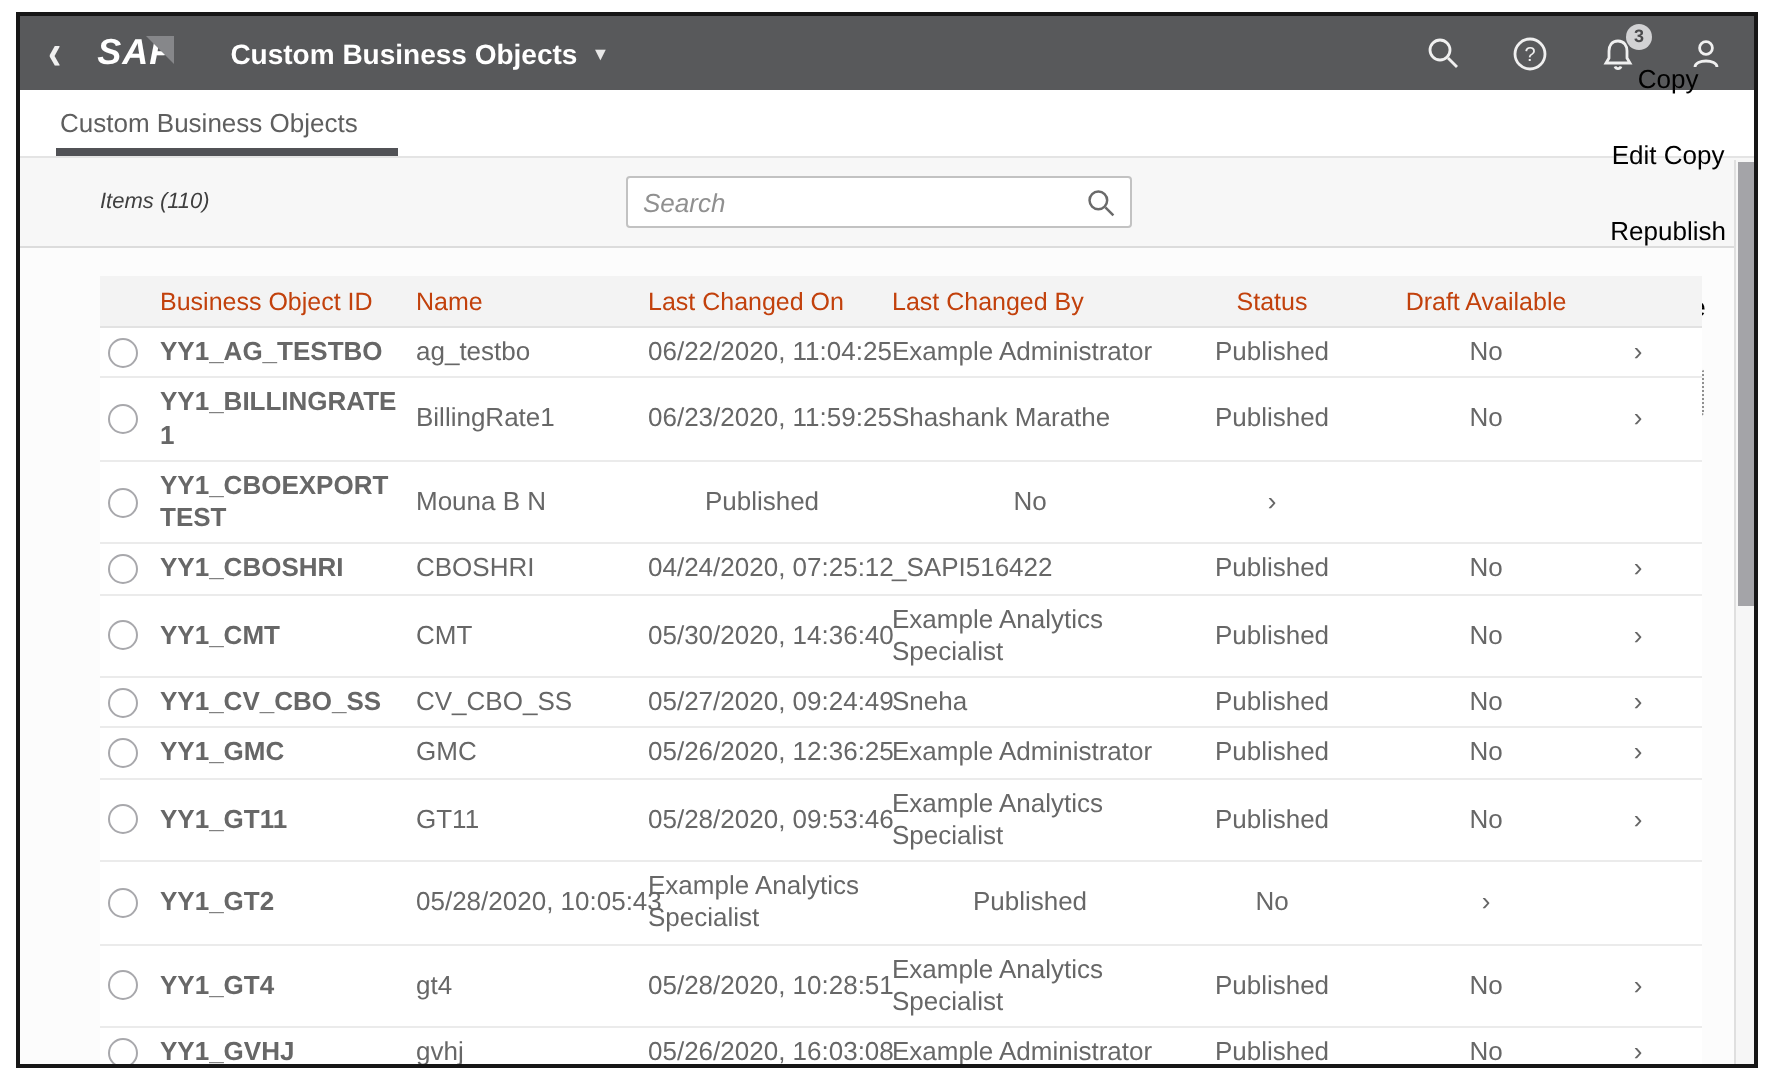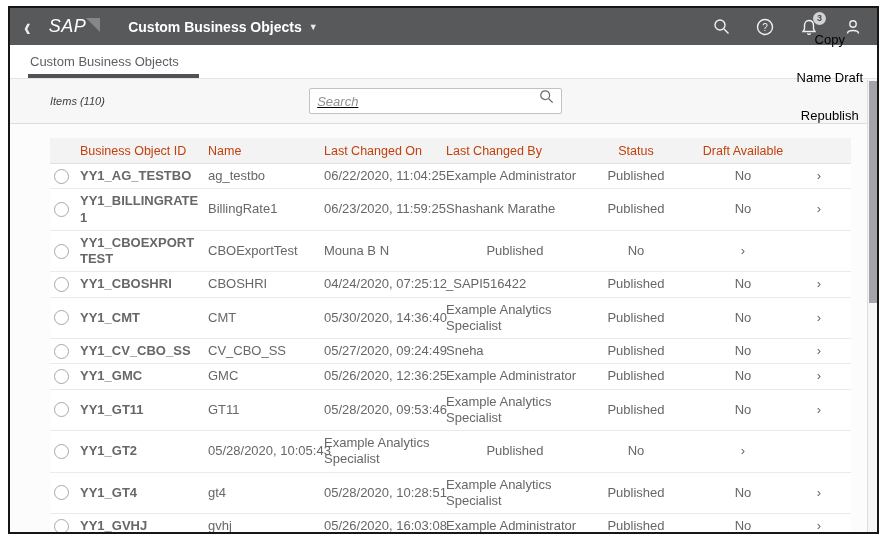--- a/index.html
+++ b/index.html
@@ -7,22 +7,22 @@
               font-family:"Liberation Sans","DejaVu Sans",sans-serif; }
 
   .app { position:absolute; left:8px; top:6px; width:871px; height:528px;
          border:2px solid #161616; background:#fcfcfc; overflow:hidden; }
 
   
   .shell { height:37px; background:#58595b; display:flex; align-items:center;
            padding:0 14px; color:#fff; }
   .back { font-size:20px; line-height:1; color:#f0f0f0; margin-right:18px; cursor:pointer;
           font-weight:bold; transform:scaleY(1.25); }
-  .sap-logo { position:relative; font-style:italic; font-weight:normal; font-size:18px;
-              letter-spacing:.5px; color:#fff; margin-right:28px; padding-right:14px; }
+  .sap-logo { position:relative; font-style:italic; font-weight:bold; font-size:18px;
+              letter-spacing:.5px; color:#fff; margin-right:28px; }
   .sap-logo::after { content:""; position:absolute; right:0; top:2px;
                      border-top:14px solid #86878a; border-left:14px solid transparent; }
   .shell-title { font-size:14px; font-weight:bold; color:#fff; display:flex;
                  align-items:center; gap:7px; cursor:pointer; }
   .shell-title .caret { font-size:9px; color:#e8e8e8; }
   .shell-right { margin-left:auto; display:flex; align-items:center; gap:24px; }
   .shell-icon { position:relative; width:20px; height:20px; display:flex;
                 align-items:center; justify-content:center; cursor:pointer; }
   .shell-icon svg { display:block; }
   .badge { position:absolute; top:-5px; right:-7px; min-width:13px; height:13px;
@@ -37,22 +37,22 @@
          cursor:pointer; }
   .tab .underline { position:absolute; left:0; right:-18px; bottom:0; height:4px;
                     background:#515256; }
 
   
   .toolbar { height:44px; background:#f7f7f7; display:flex; align-items:center;
              padding:0 14px 0 40px; }
   .items-count { font-size:11px; color:#3f3f3f; white-space:nowrap;font-style:italic; }
   .search-wrap { flex:1; display:flex; justify-content:center; }
   .search-box { width:253px; height:26px; background:#fff; border:1px solid #c2c2c2;
-                border-radius:2px; display:flex; padding:0 7px;
-                margin-right:30px;text-decoration:underline; }
+                border-radius:2px; display:flex; align-items:center; padding:0 7px;
+                margin-right:30px; }
   .search-box input { flex:1; border:none; outline:none; font-style:italic;
                       font-size:13px; color:#555; background:transparent;
                       font-family:"Liberation Sans","DejaVu Sans",sans-serif; }
   .search-box input::placeholder { color:#909090; font-style:italic; }
   .tb-actions { display:flex; align-items:center; gap:23px;flex-direction:column; }
   .tb-btn { font-size:13px; color:#333; background:none; border:none; cursor:pointer;
             font-family:inherit; white-space:nowrap; }
   .tb-btn.disabled { color:#000000; cursor:default; }
   .gear-btn { width:36px; height:24px; display:flex; align-items:center;
               justify-content:center; border:1px dotted #8f8f8f; background:#f7f7f7;
@@ -143,21 +143,21 @@
         <input type="text" placeholder="Search" style="">
         <svg width="15" height="15" viewBox="0 0 17 17" style="stroke:#6a6a6a">
             <circle cx="7" cy="7" r="5"></circle>
             <line x1="11" y1="11" x2="15.5" y2="15.5"></line>
           </svg>
       </span>
     </span>
     <span class="tb-actions">
       <button class="tb-btn">New</button>
       <button class="tb-btn disabled">Copy</button>
-      <button class="tb-btn disabled">Name Draft</button>
+      <button class="tb-btn disabled">Edit Copy</button>
       <button class="tb-btn disabled">Republish</button>
       <button class="tb-btn disabled">Delete</button>
       <button class="gear-btn">
         <span>⚙</span>
       </button>
     </span>
   </div>
 
   <div class="divider"></div>
 
@@ -199,21 +199,20 @@
           <div class="col-center">Published</div>
           <div class="col-center">No</div>
           <div class="chev">›</div>
         </div>
 
         <div class="tgrid trow">
           <div class="radio-cell">
             <span class="radio"></span>
           </div>
           <div class="cell-id">YY1_CBOEXPORTTEST</div>
-          <div class="cell-name">CBOExportTest</div>
           <div>Mouna B N</div>
           <div class="col-center">Published</div>
           <div class="col-center">No</div>
           <div class="chev">›</div>
         </div>
 
         <div class="tgrid trow">
           <div class="radio-cell">
             <span class="radio"></span>
           </div>

